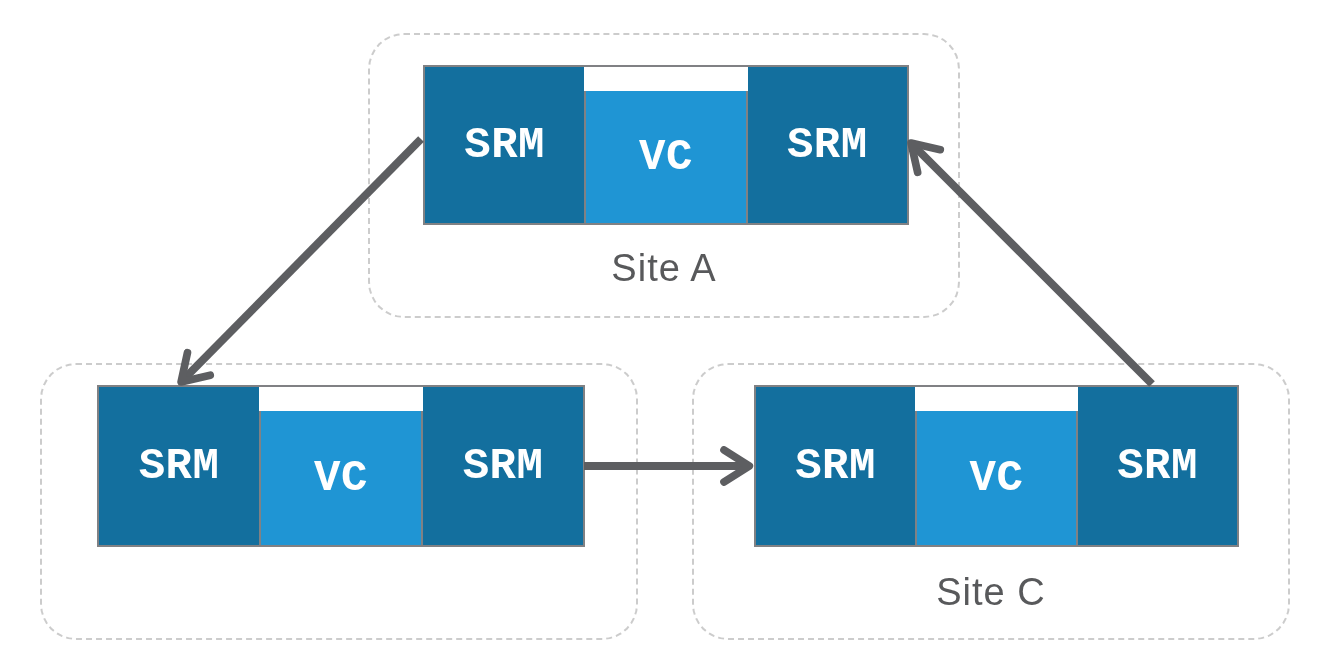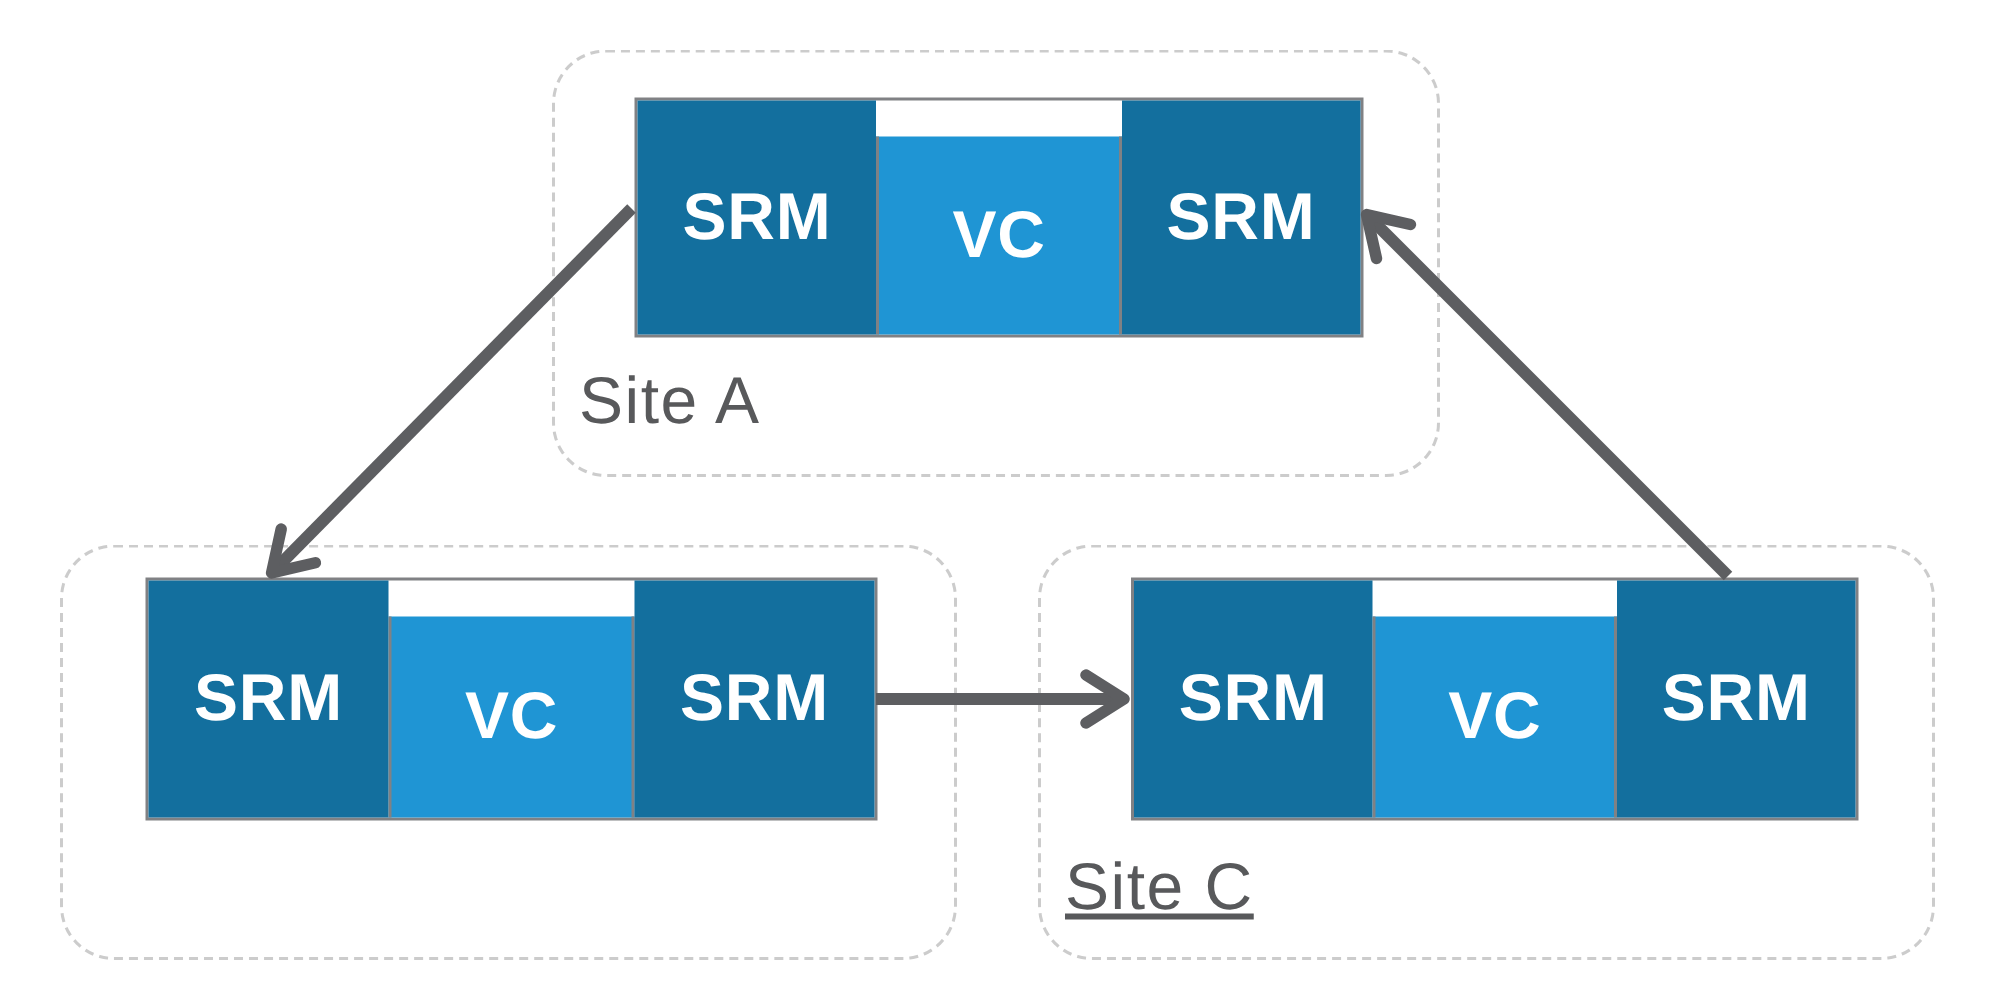--- a/index.html
+++ b/index.html
@@ -44,41 +44,42 @@
   .node{
     flex:1 1 0;
     display:flex;
     align-items:center;
     justify-content:center;
     color:var(--node-label);
     font-size:44px;
     font-weight:bold;
     letter-spacing:0.5px;
     box-sizing:border-box;
+    font-family:Liberation Mono, monospace;
   }
   .node.srm{background:var(--srm);}
   .node.vc{
     background:var(--vc);
     border-left:2px solid var(--box-border);
     border-right:2px solid var(--box-border);
     margin-top:24px;
   }
 
   .site-label{
     position:absolute;
-    left:16px;right:0;
-    text-align:left;
+    left:0;right:0;
+    text-align:center;
     color:var(--site-label);
-    font-size:44px;
+    font-size:38px;
     line-height:44px;
     letter-spacing:1px;
   }
   .site-a .site-label{top:211px;}
   .site-b .site-label{top:205px;}
-  .site-c .site-label{top:205px;text-decoration:underline;}
+  .site-c .site-label{top:205px;}
 
   svg.arrows{
     position:absolute;
     left:0;top:0;
     width:1326px;height:662px;
     pointer-events:none;
   }
   svg.arrows line{
     stroke:var(--arrow);
     stroke-width:8;

